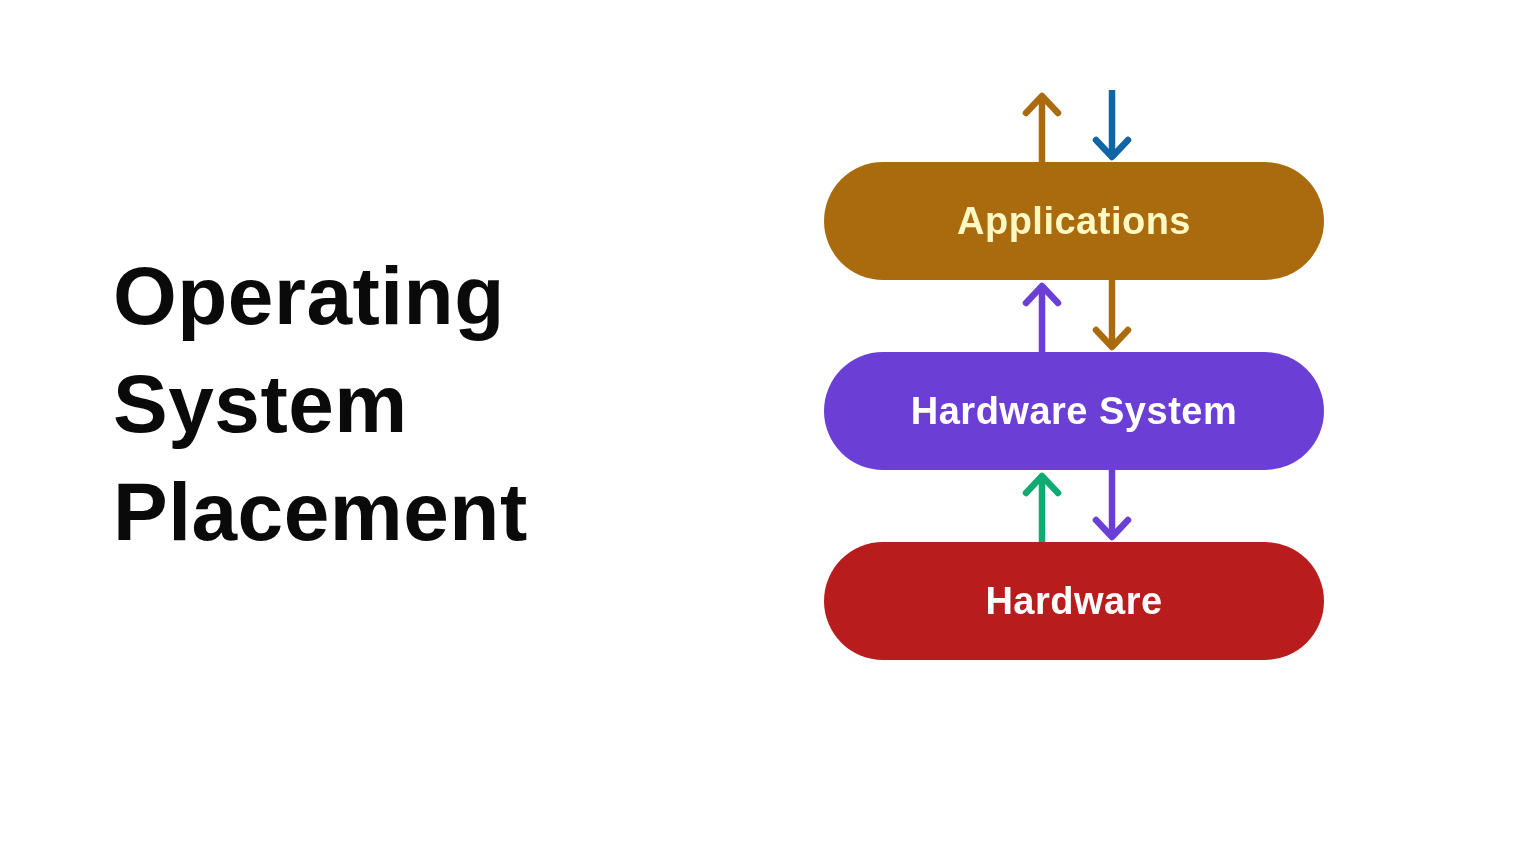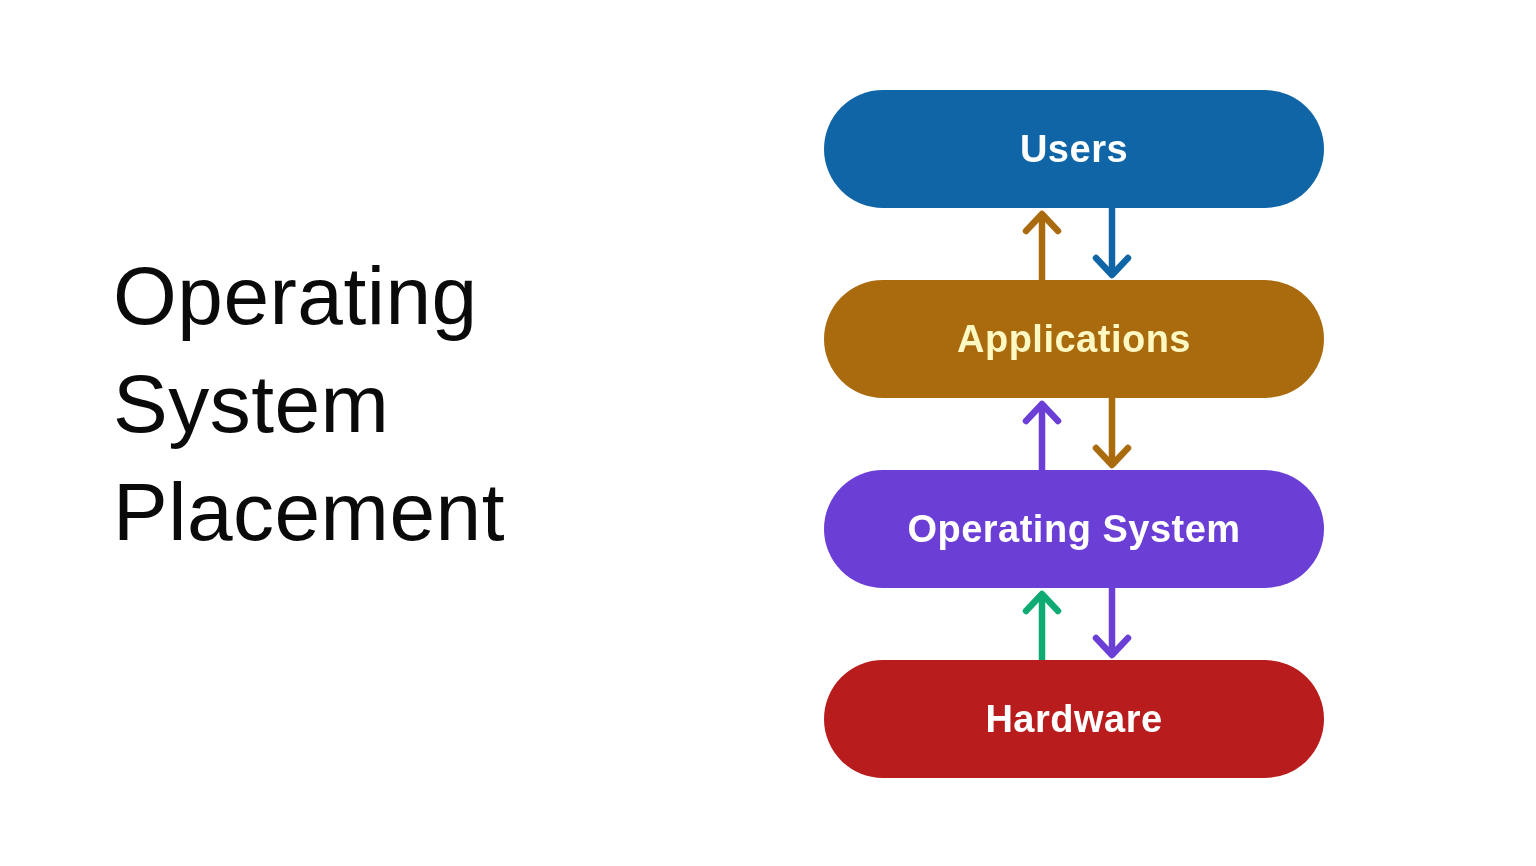--- a/index.html
+++ b/index.html
@@ -12,21 +12,21 @@
   }
   .slide { position: absolute; inset: 0; }
 
   
   .title {
     position: absolute;
     left: 113px; top: 242px;
     width: 480px;
     font-size: 82px;
     line-height: 1.32;
-    font-weight: 400;
+    font-weight: 700;
     color: #0a0a0a;
     letter-spacing: 0.5px;
   }
 
   
   .diagram {
     position: absolute;
     left: 824px; top: 90px;
     width: 500px;
     display: flex;
@@ -51,23 +51,20 @@
 </style>
 </head>
 <body>
 
 <div class="slide">
 
   <div class="title">Operating System Placement</div>
 
   <div class="diagram">
 
-    <div class="layer" style="background-color: rgb(16, 101, 167); color: rgb(255, 255, 255);">
-      <span>Users</span>
-    </div>
 
     <div class="gap">
       <svg viewBox="0 0 500 72">
         <g fill="none" stroke-width="6.5" stroke-linecap="round" stroke-linejoin="round" stroke="#AA6B0E">
           <line x1="218" y1="71" x2="218" y2="8"></line>
           <polyline points="202,23 218,6 234,23"></polyline>
         </g>
         <g fill="none" stroke-width="6.5" stroke-linecap="round" stroke-linejoin="round" stroke="#1065A7">
           <line x1="288" y1="1" x2="288" y2="62"></line>
           <polyline points="272,50 288,67 304,50"></polyline>
@@ -86,21 +83,21 @@
           <polyline points="202,23 218,6 234,23"></polyline>
         </g>
         <g fill="none" stroke-width="6.5" stroke-linecap="round" stroke-linejoin="round" stroke="#AA6B0E">
           <line x1="288" y1="1" x2="288" y2="62"></line>
           <polyline points="272,50 288,67 304,50"></polyline>
         </g>
       </svg>
     </div>
 
     <div class="layer" style="background-color: rgb(107, 63, 214); color: rgb(255, 255, 255);">
-      <span>Operating System</span>
+      <span>Hardware System</span>
     </div>
 
     <div class="gap">
       <svg viewBox="0 0 500 72">
         <g fill="none" stroke-width="6.5" stroke-linecap="round" stroke-linejoin="round" stroke="#0FAB72">
           <line x1="218" y1="71" x2="218" y2="8"></line>
           <polyline points="202,23 218,6 234,23"></polyline>
         </g>
         <g fill="none" stroke-width="6.5" stroke-linecap="round" stroke-linejoin="round" stroke="#6B3FD6">
           <line x1="288" y1="1" x2="288" y2="62"></line>

